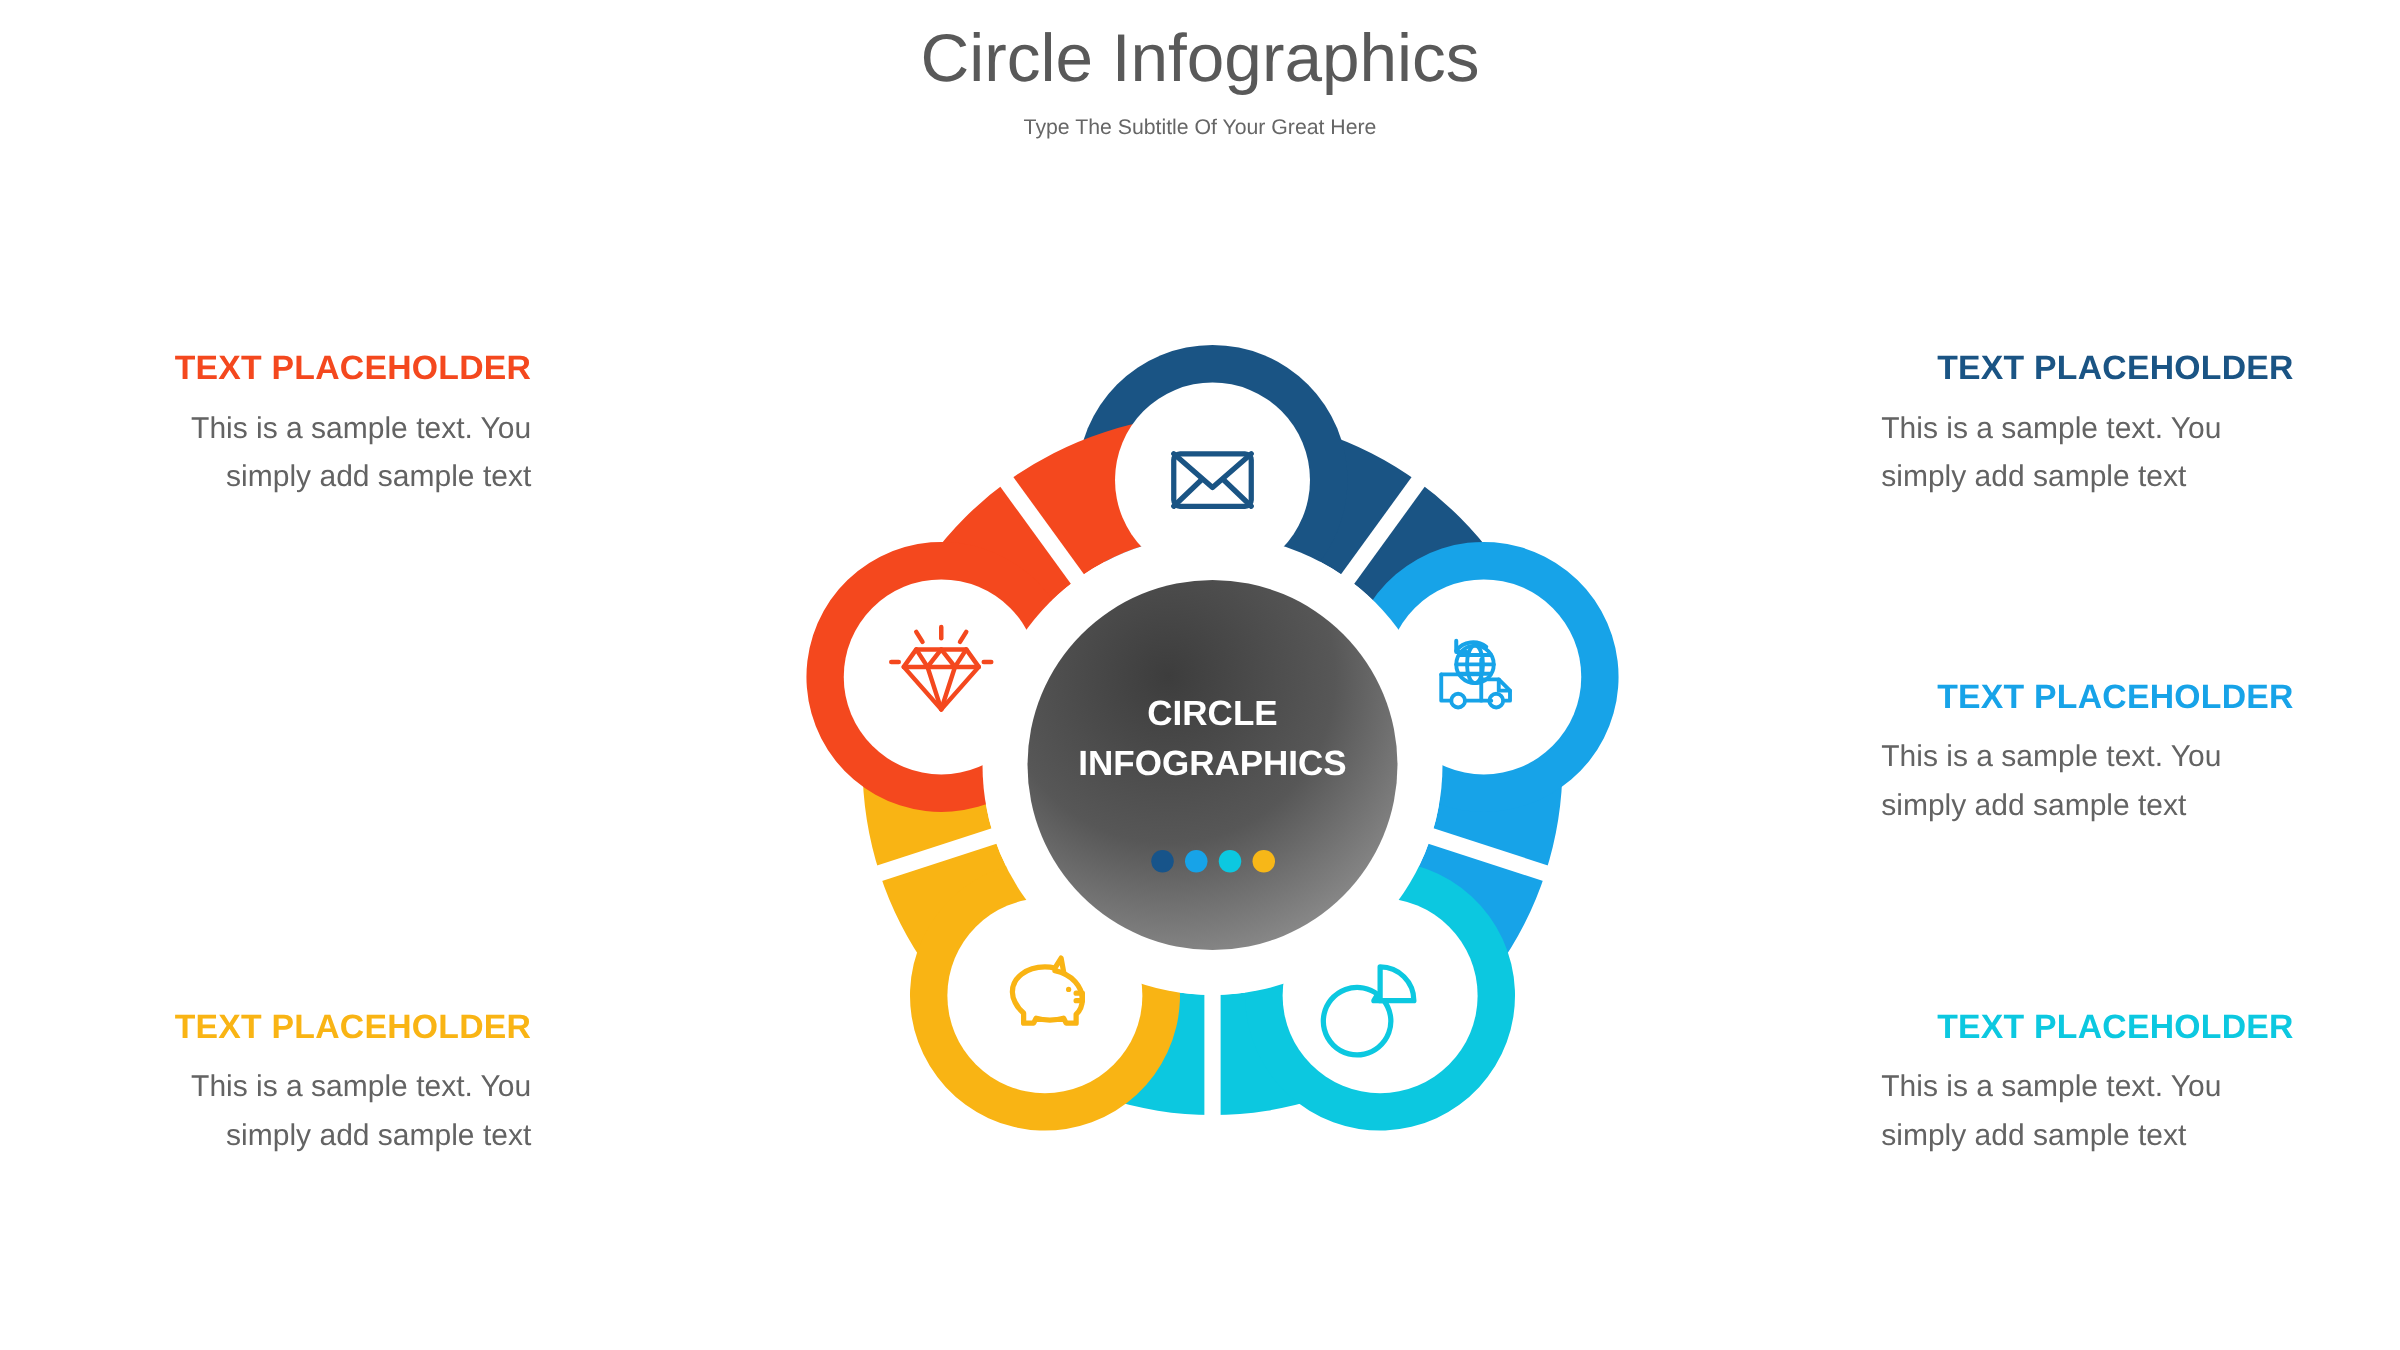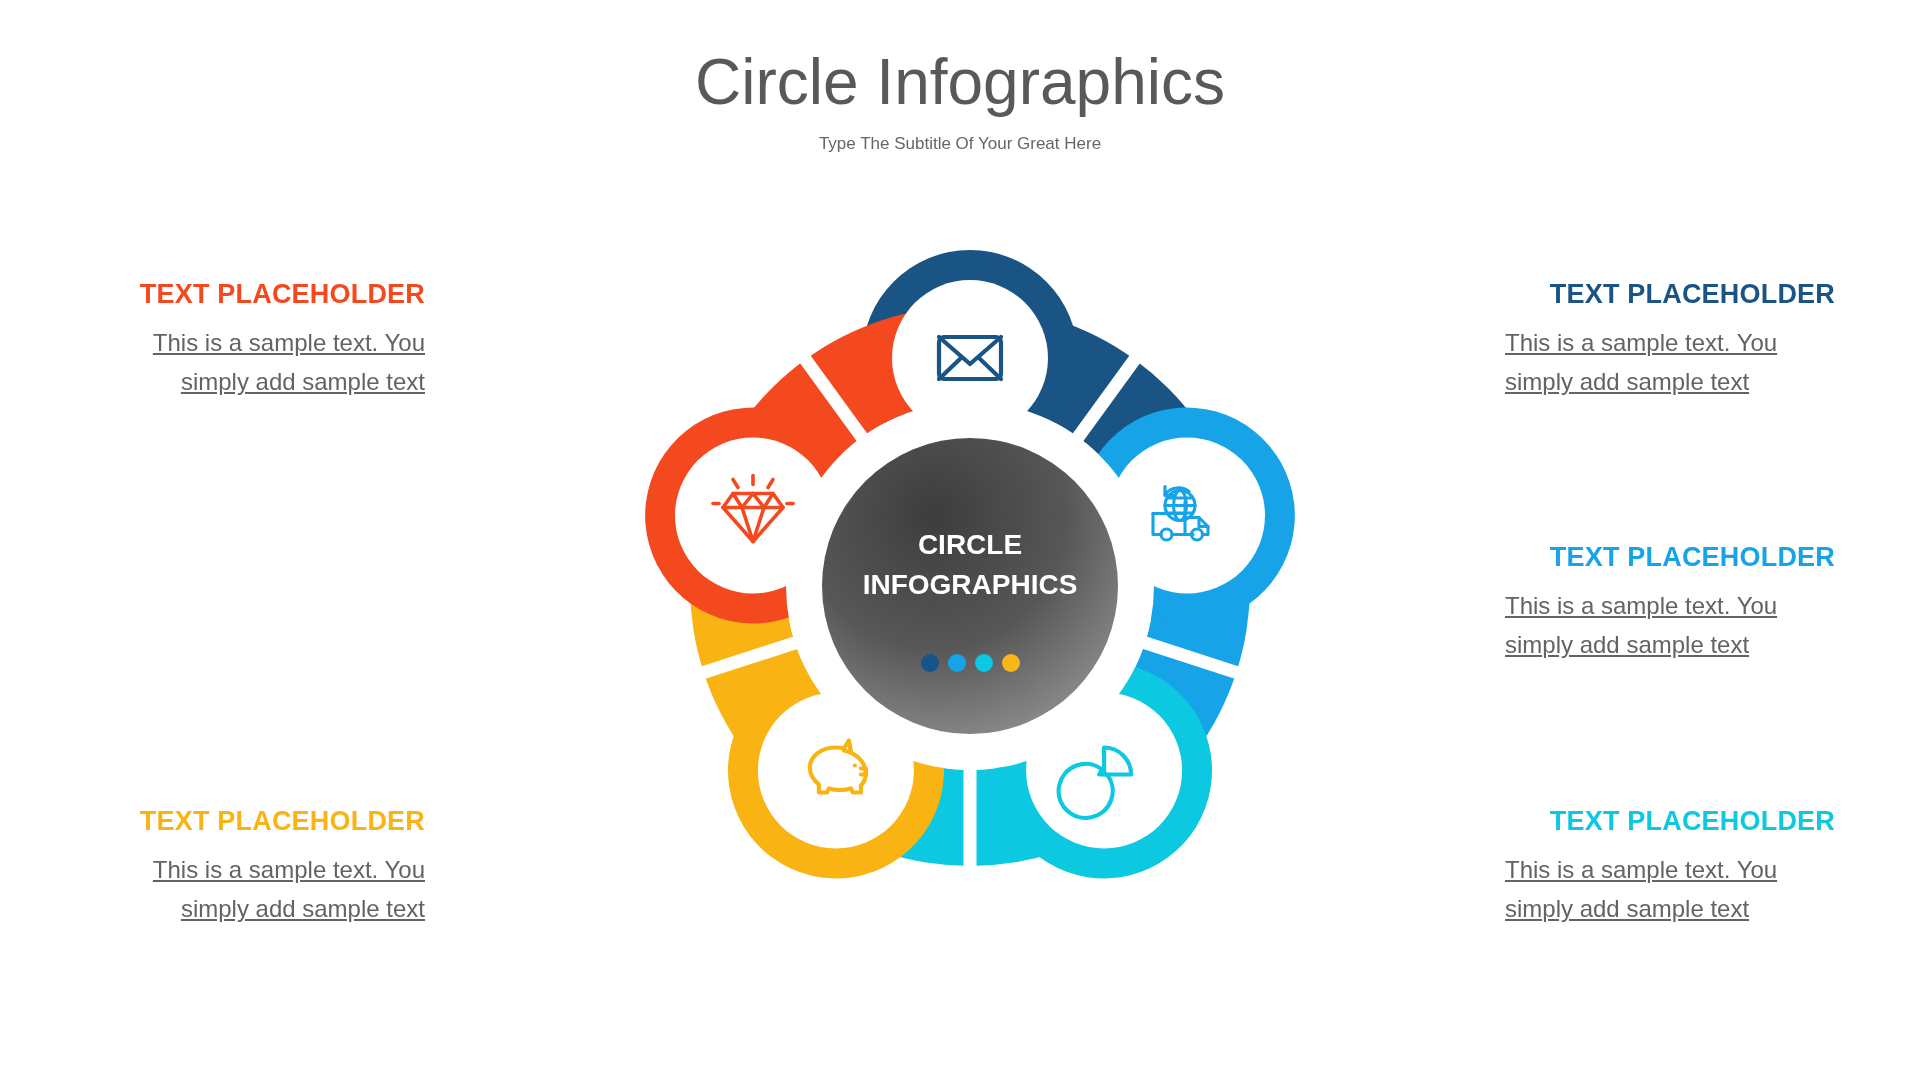--- a/index.html
+++ b/index.html
@@ -20,40 +20,40 @@
   
   .header {
     position: absolute;
     top: 0;
     left: 0;
     width: 1920px;
     text-align: center;
   }
   .slide-title {
     margin: 0;
-    padding-top: 46px;
-    font-size: 64px;
+    padding-top: 16px;
+    font-size: 54px;
     font-weight: 400;
     color: #595959;
     letter-spacing: 0px;
     line-height: 1.15;
   }
   .slide-subtitle {
     margin: 0;
     padding-top: 14px;
     font-size: 17px;
     font-weight: 400;
     color: #666666;
   }
 
   
   .diagram {
     position: absolute;
     left: 560px;
-    top: 176px;
+    top: 202px;
     width: 820px;
     height: 820px;
   }
   .diagram svg {
     display: block;
     width: 820px;
     height: 820px;
   }
 
   .center-label {
@@ -78,21 +78,20 @@
     line-height: 1.2;
     text-align: right;
   }
   .tb-body {
     margin: 0;
     padding-top: 14px;
     font-size: 24px;
     font-weight: 400;
     color: #636363;
     line-height: 1.62;
-    text-decoration: underline;
   }
 
   
   #block-0 { left: 95px;  top: 278px; }
   #block-4 { left: 95px;  top: 805px; }
   
   #block-1 { left: 1505px; top: 278px; }
   #block-2 { left: 1505px; top: 541px; }
   #block-3 { left: 1505px; top: 805px; }
 </style>

